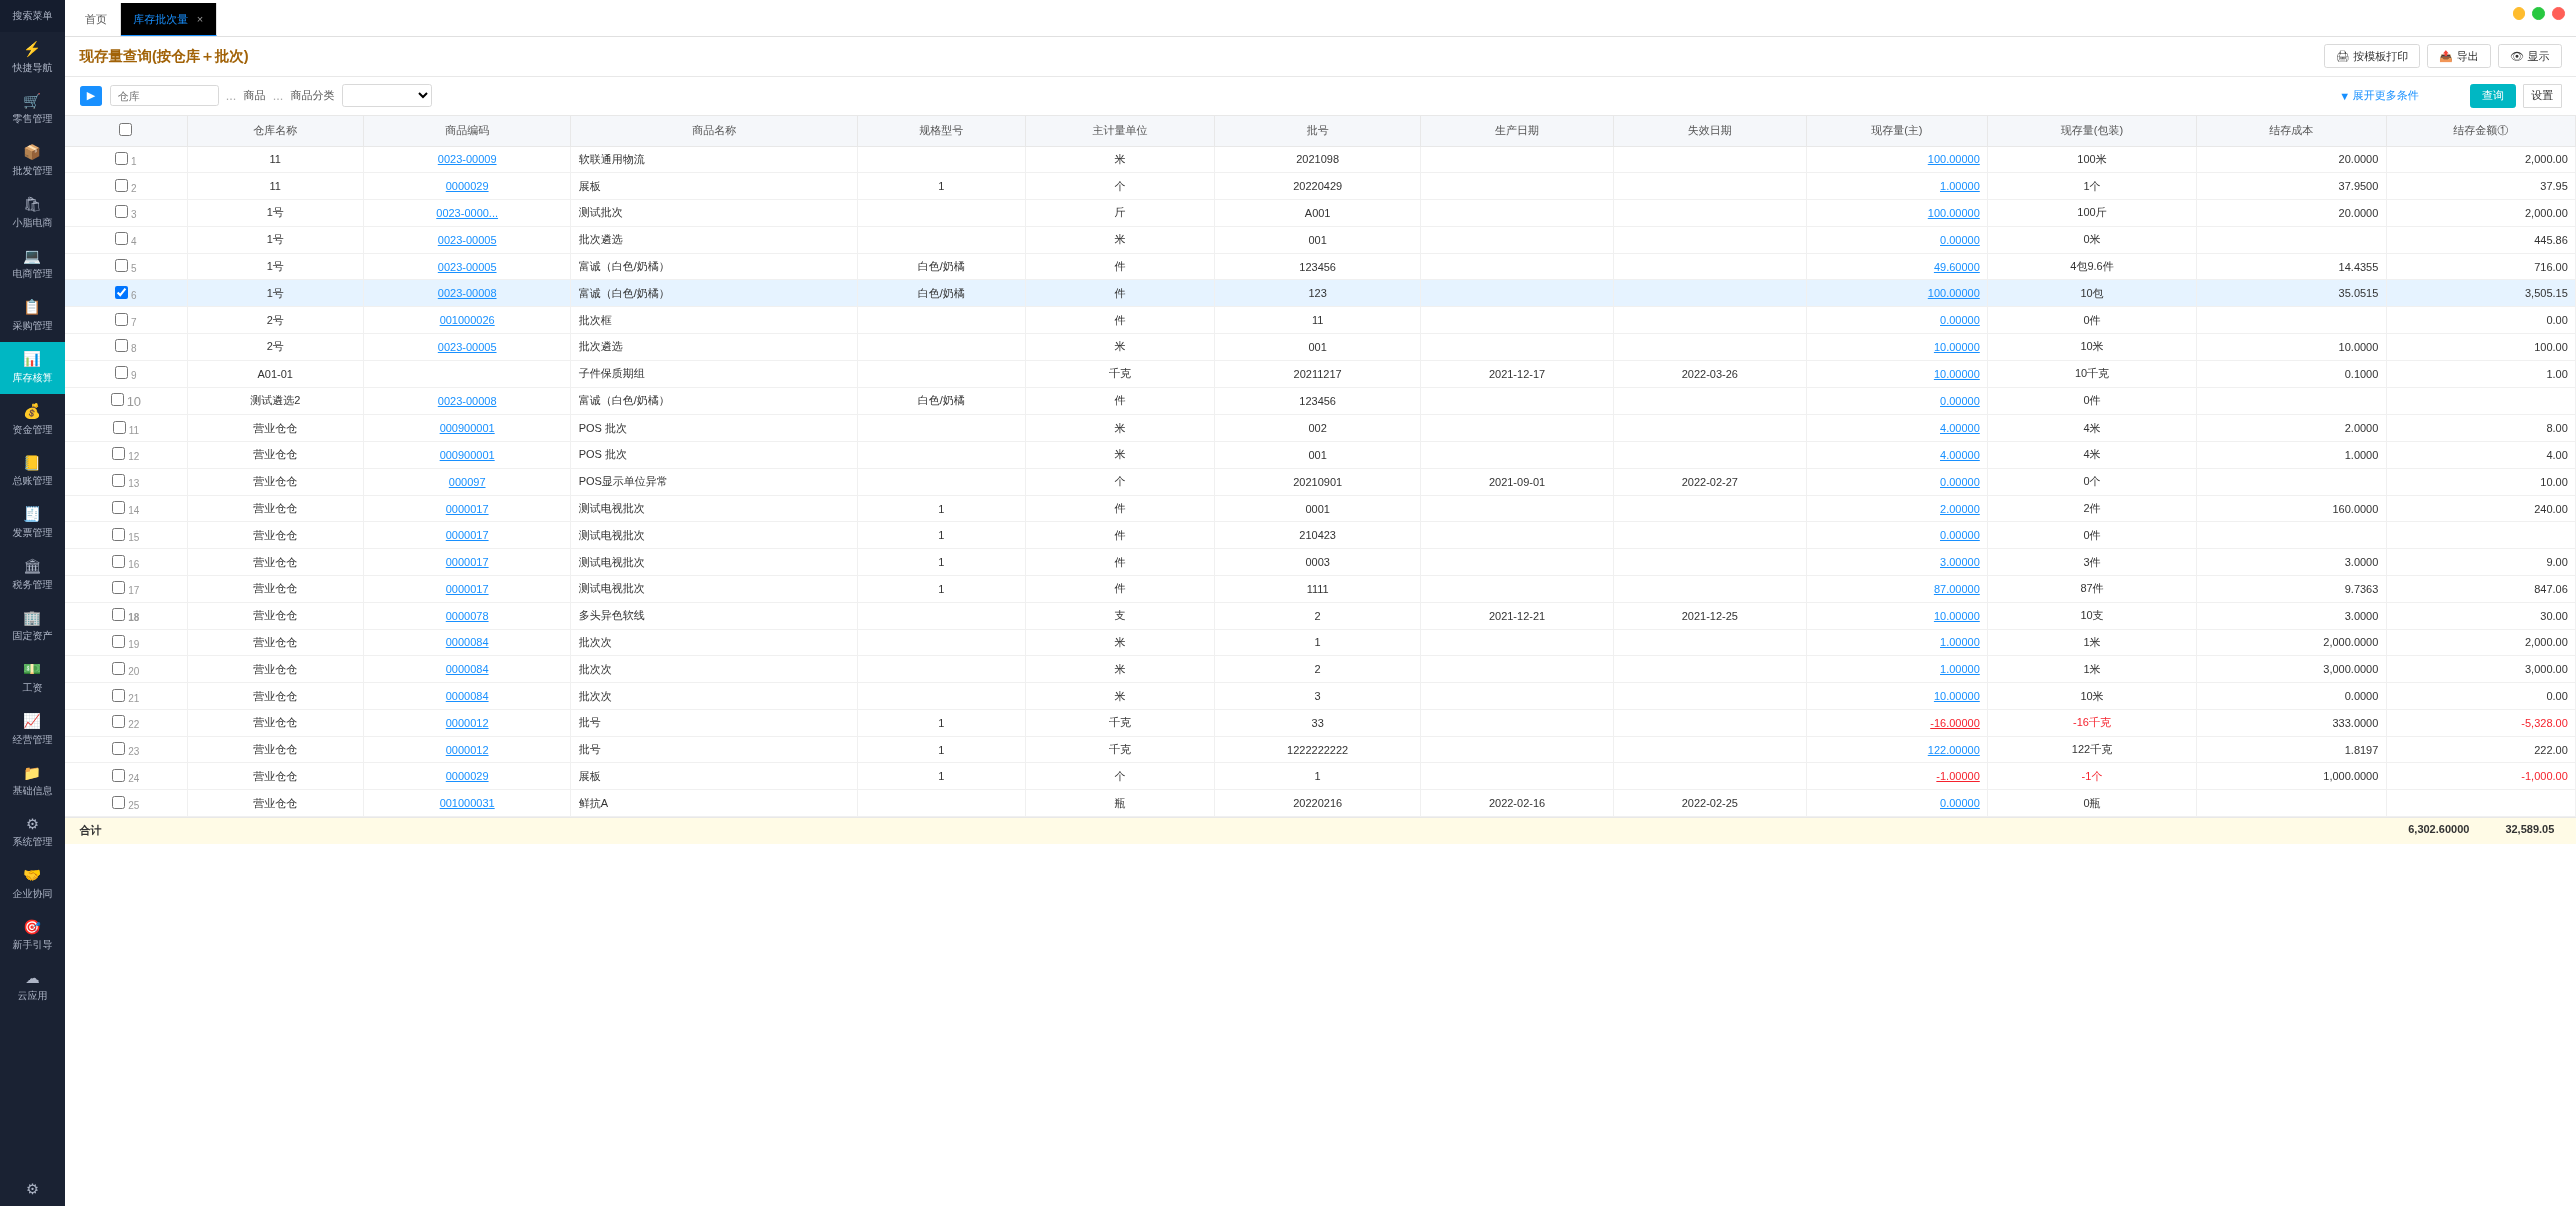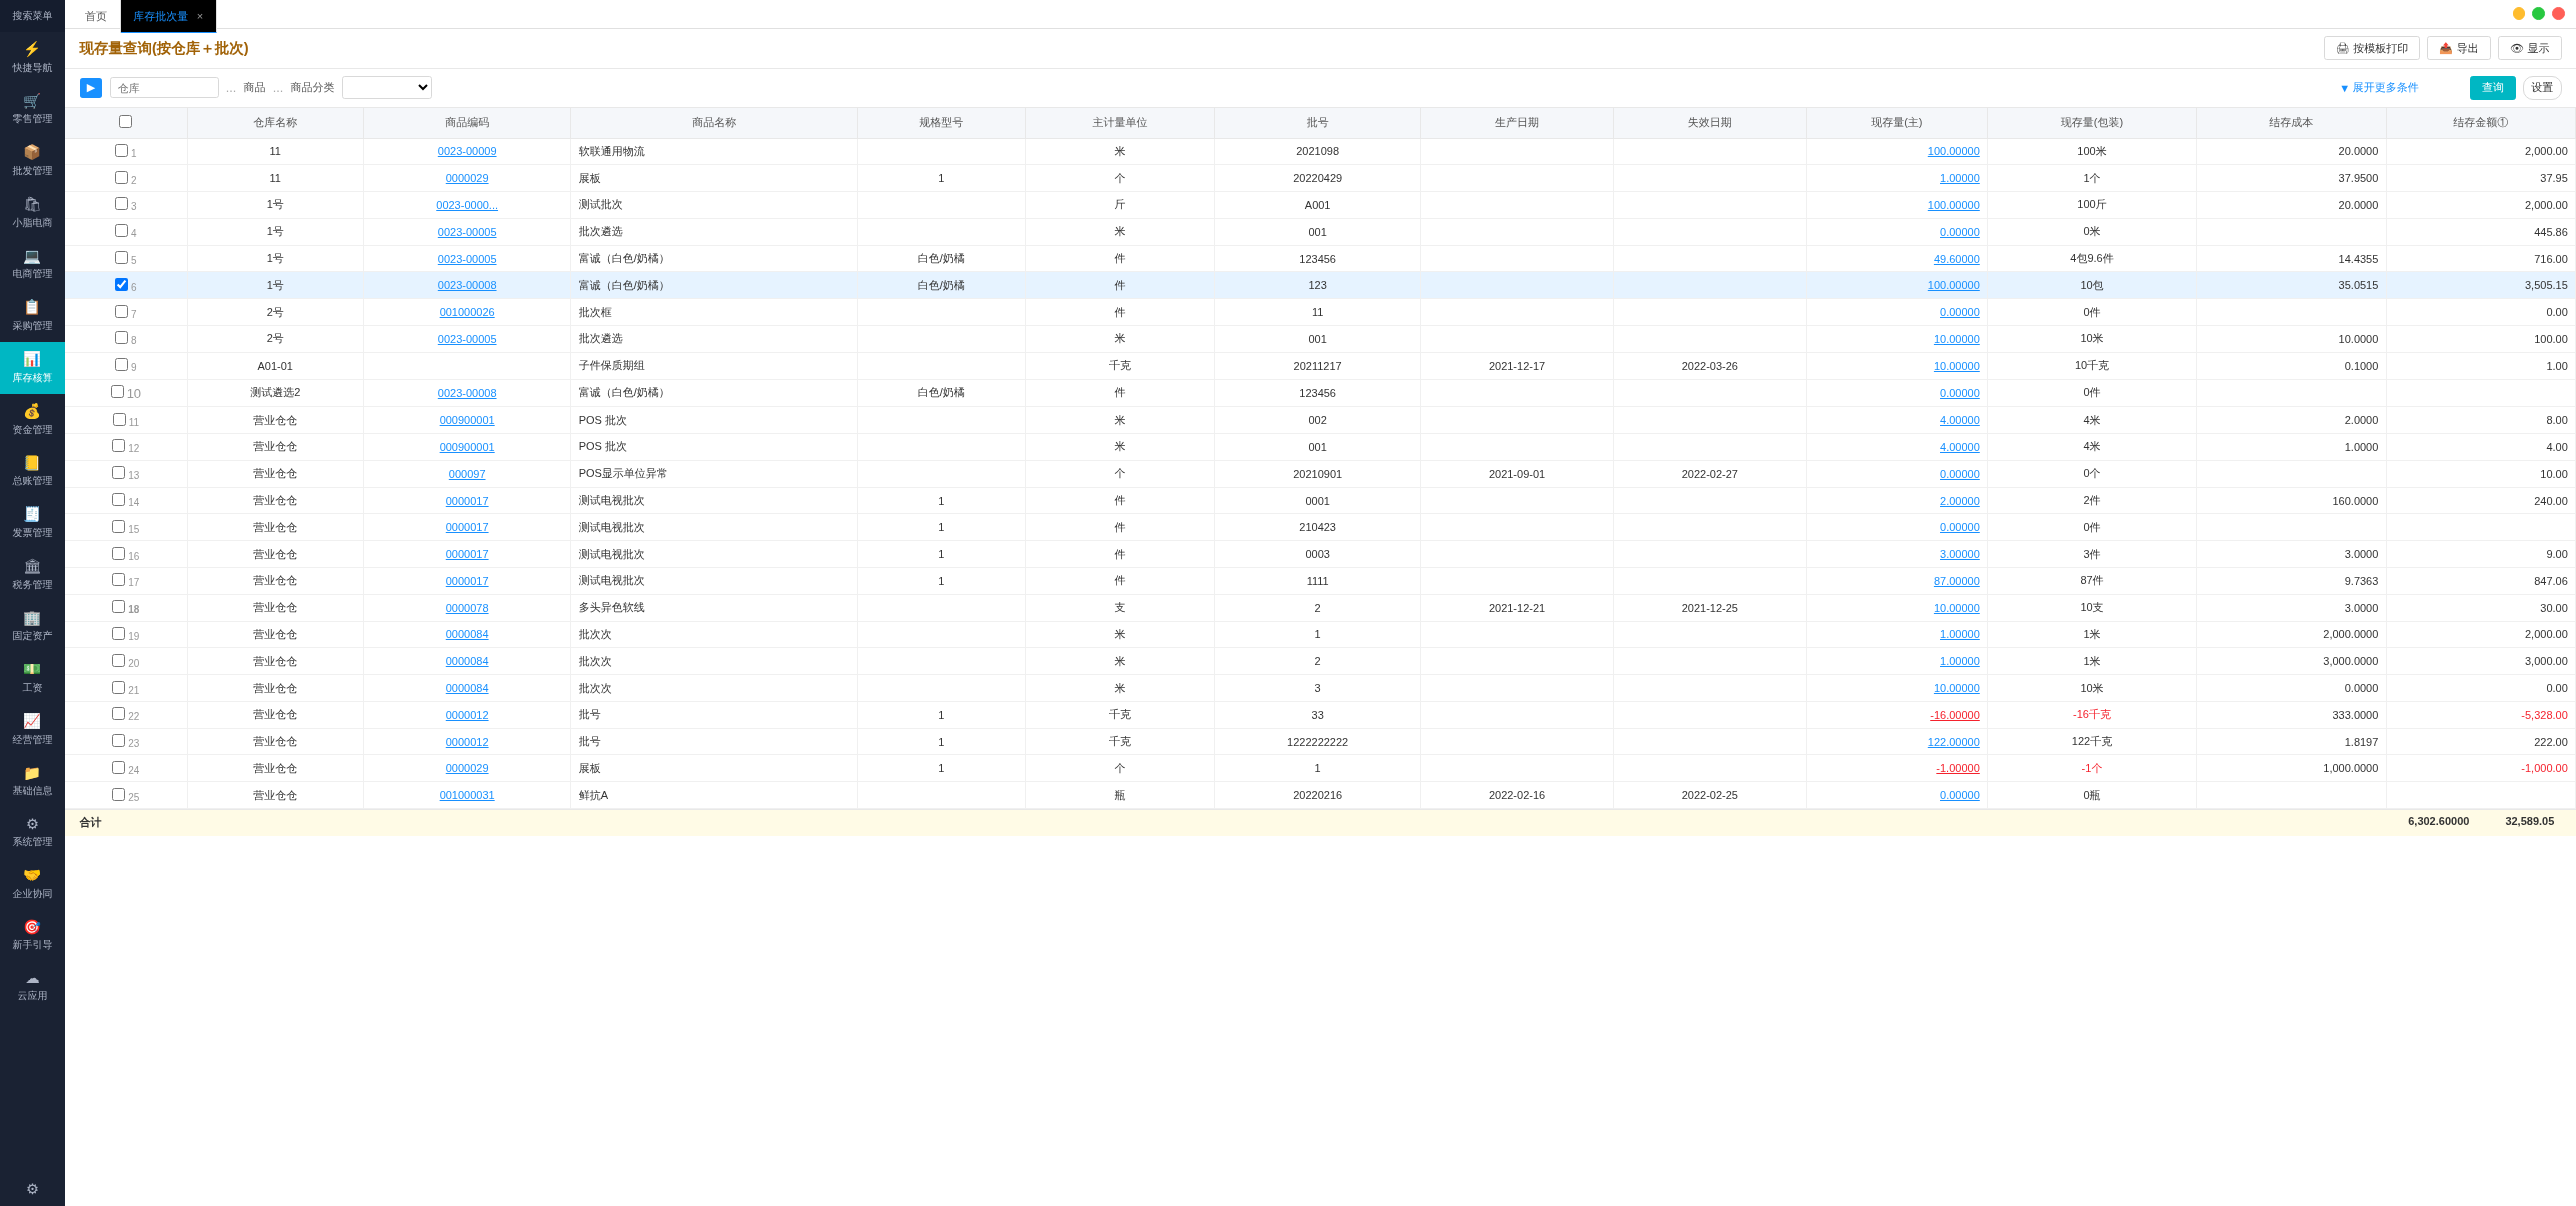--- a/index.html
+++ b/index.html
@@ -58,23 +58,23 @@
       flex-direction: column;
       overflow: hidden;
       background: #f0f2f5;
     }
 
     
     .top-tabs {
       background: #fff;
       border-bottom: 0.9px solid #e0e0e0;
       display: flex;
-      align-items: flex-start;
+      align-items: flex-end;
       padding: 0 7.2px;
-      height: 29px;
+      height: 37px;
       flex-shrink: 0;
     }
     .tab {
       padding: 0 12.7px;
       height: 33px;
       line-height: 33px;
       cursor: pointer;
       font-size: 11px;
       color: #555;
       border-right: 0.9px solid #e0e0e0;
@@ -177,21 +177,21 @@
       margin-left: auto;
       color: #1890ff;
       cursor: pointer;
       font-size: 11px;
       display: flex;
       align-items: center;
       gap: 2.7px;
     }
     .filter-set-btn {
       border: 0.9px solid #d9d9d9;
-      border-radius: 10px;
+      border-radius: 1px;
       padding: 3.6px 7.2px;
       cursor: pointer;
       font-size: 11px;
       background: #fff;
       color: #333;
     }
 
     
     .table-container {
       flex: 1;

